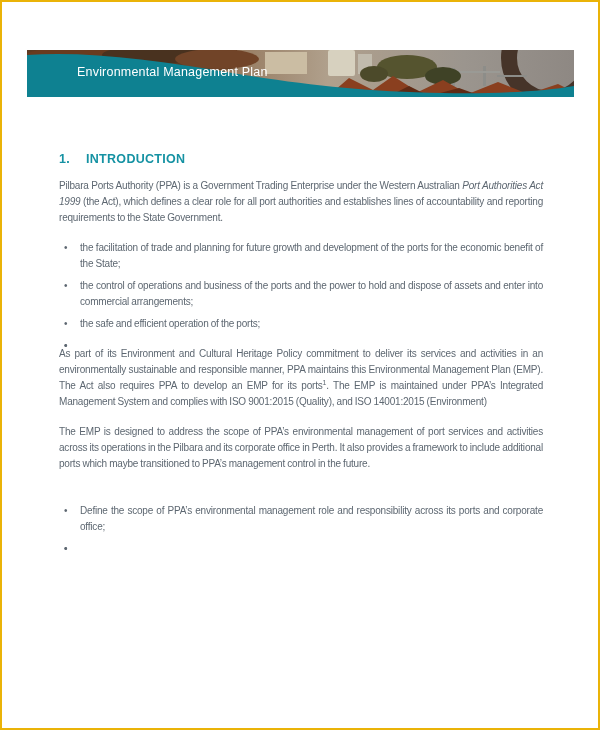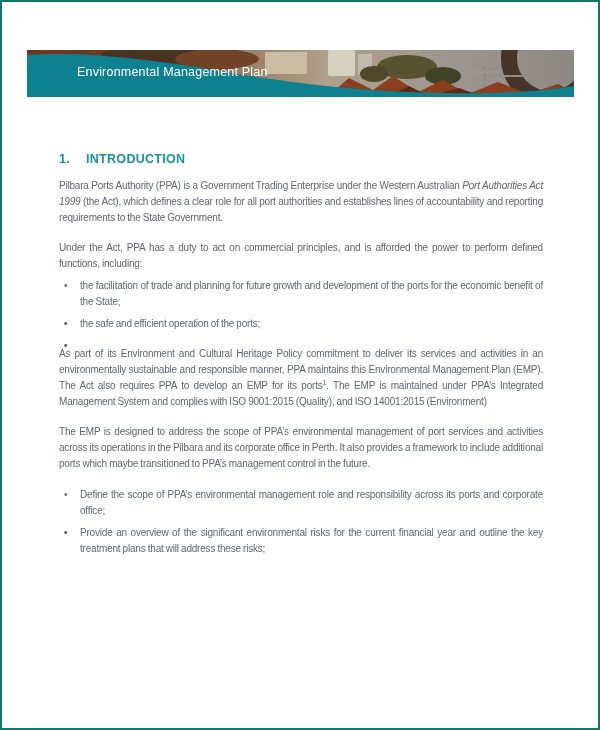--- a/index.html
+++ b/index.html
@@ -1,21 +1,21 @@
 <!DOCTYPE html>
 <html><head>
 <meta charset="utf-8">
 <style>
   html,body{margin:0;padding:0;background:#ffffff;}
   .page{
     position:relative;
     width:600px;height:730px;
     box-sizing:border-box;
     background:#ffffff;
-    border:2px solid #0f766e;
+    border:2px solid #eab308;
     font-family:"Liberation Sans", sans-serif;
     overflow:hidden;
   }
   
   .banner{
     position:absolute;left:25px;top:48px;width:547px;height:47px;
     overflow:hidden;
   }
   .banner svg{display:block;width:100%;height:100%;}
   .banner-title{
@@ -43,21 +43,21 @@
   .sec-heading .num{width:27px;flex:0 0 27px;}
   .content p{
     margin:0 0 14px 0;
     font-size:10px;
     line-height:16px;
     letter-spacing:-0.2px;
     word-spacing:-0.4px;
     text-align:justify;
   }
   .content p.tight{margin-bottom:6px;}
-  .content p.gap15{margin-bottom:15px;}
+  .content p.gap15{margin-bottom:31px;}
   .blist{margin:0 0 14px 0;}
   .bitem{
     position:relative;
     padding-left:21px;
     margin-bottom:6px;
     font-size:10px;
     line-height:16px;
     letter-spacing:-0.2px;
     word-spacing:-0.4px;
     text-align:justify;
@@ -118,29 +118,29 @@
 
   <div class="content">
 
     <div class="sec-heading">
       <span class="num">1.</span>
       <span>INTRODUCTION</span>
     </div>
 
     <p><span>Pilbara Ports Authority (PPA) is a Government Trading Enterprise under the Western Australian </span><span class="italic">Port Authorities Act 1999</span><span> (the Act), which defines a clear role for all port authorities and establishes lines of accountability and reporting requirements to the State Government.</span></p>
 
-    <p class="tight">Under the Act, PPA has a duty to act on commercial principles, and is afforded the power to perform defined functions, including:</p>
 
     <div class="blist">
       <div class="bitem">
         <span class="marker">•</span>
         <span>the facilitation of trade and planning for future growth and development of the ports for the economic benefit of the State;</span>
       </div>
       <div class="bitem">
         <span class="marker">•</span>
+        <span>the control of operations and business of the ports and the power to hold and dispose of assets and enter into commercial arrangements;</span>
       </div>
       <div class="bitem">
         <span class="marker">•</span>
         <span>the safe and efficient operation of the ports;</span>
       </div>
       <div class="bitem">
         <span class="marker">•</span>
       </div>
       <div class="bitem">
         <span class="marker">•</span>
@@ -155,18 +155,17 @@
     <div class="blist">
       <div class="bitem">
         <span class="marker">•</span>
         <span>Define the scope of PPA’s environmental management role and responsibility across its ports and corporate office;</span>
       </div>
       <div class="bitem">
         <span class="marker">•</span>
       </div>
       <div class="bitem">
         <span class="marker">•</span>
-        <span>Provide an overview of the significant environmental risks for the current financial year and outline the key treatment plans that will address these risks;</span>
       </div>
     </div>
 
   </div>
 </div>
 
 </body></html>

